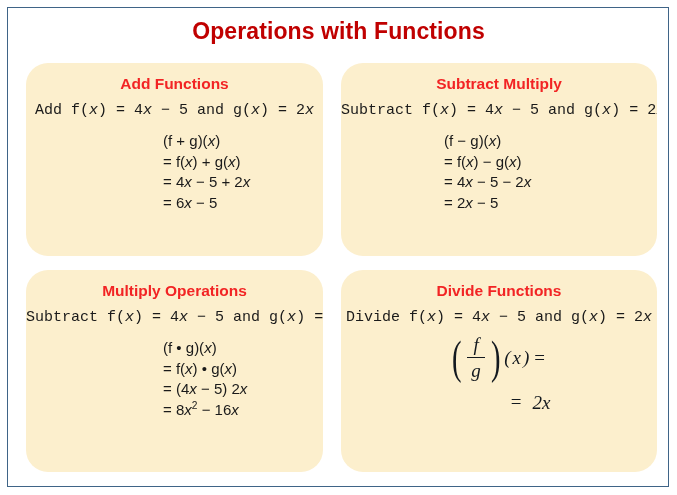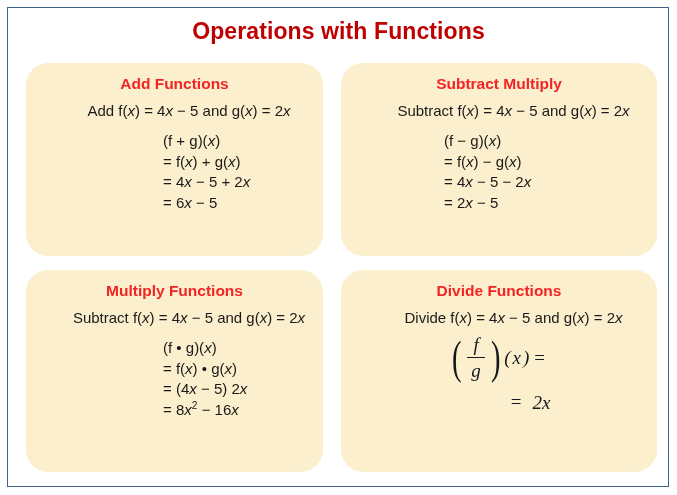--- a/index.html
+++ b/index.html
@@ -63,22 +63,21 @@
     font-weight: bold;
     margin-top: 12px;
     font-family: "Liberation Sans", sans-serif;
   }
   .panel-prompt {
     text-align: center;
     color: #1a1a1a;
     font-size: 15px;
     margin-top: 9px;
     white-space: nowrap;
-    font-family: Liberation Sans, sans-serif;
-    margin-left: 29px;
+    font-family: Liberation Mono, monospace;
   }
   .eq-block {
     margin-top: 12px;
     padding-left: 98px;
     color: #1a1a1a;
     font-size: 15px;
     line-height: 20.5px;
     font-family: "Liberation Sans", sans-serif;
     margin-left: 39px;
   }
@@ -166,21 +165,21 @@
     </div>
     <div class="eq-block">
       <div class="eq-line">(<span>f</span> <span>−</span> <span>g</span>)(<i class="v">x</i>)</div>
       <div class="eq-line"><span>=</span> <span>f</span>(<i class="v">x</i>) <span>−</span> <span>g</span>(<i class="v">x</i>)</div>
       <div class="eq-line"><span>=</span> <span>4</span><i class="v">x</i> <span>−</span> <span>5</span> <span>−</span> <span>2</span><i class="v">x</i></div>
       <div class="eq-line"><span>=</span> <span>2</span><i class="v">x</i> <span>−</span> <span>5</span></div>
     </div>
   </div>
 
   <div class="panel panel-left panel-bottom">
-    <div class="panel-heading">Multiply Functions</div>
+    <div class="panel-heading">Multiply Operations</div>
     <div class="panel-prompt">
       <span>Subtract f(</span><i class="v">x</i><span>) = 4</span><i class="v">x</i><span> − 5 and g(</span><i class="v">x</i><span>) = 2</span><i class="v">x</i>
     </div>
     <div class="eq-block">
       <div class="eq-line">(<span>f</span> <span>•</span> <span>g</span>)(<i class="v">x</i>)</div>
       <div class="eq-line"><span>=</span> <span>f</span>(<i class="v">x</i>) <span>•</span> <span>g</span>(<i class="v">x</i>)</div>
       <div class="eq-line"><span>=</span> (<span>4</span><i class="v">x</i> <span>−</span> <span>5</span>) <span>2</span><i class="v">x</i></div>
       <div class="eq-line"><span>=</span> <span>8</span><i class="v">x</i><sup class="pw">2</sup> <span>−</span> <span>16</span><i class="v">x</i></div>
     </div>
   </div>

